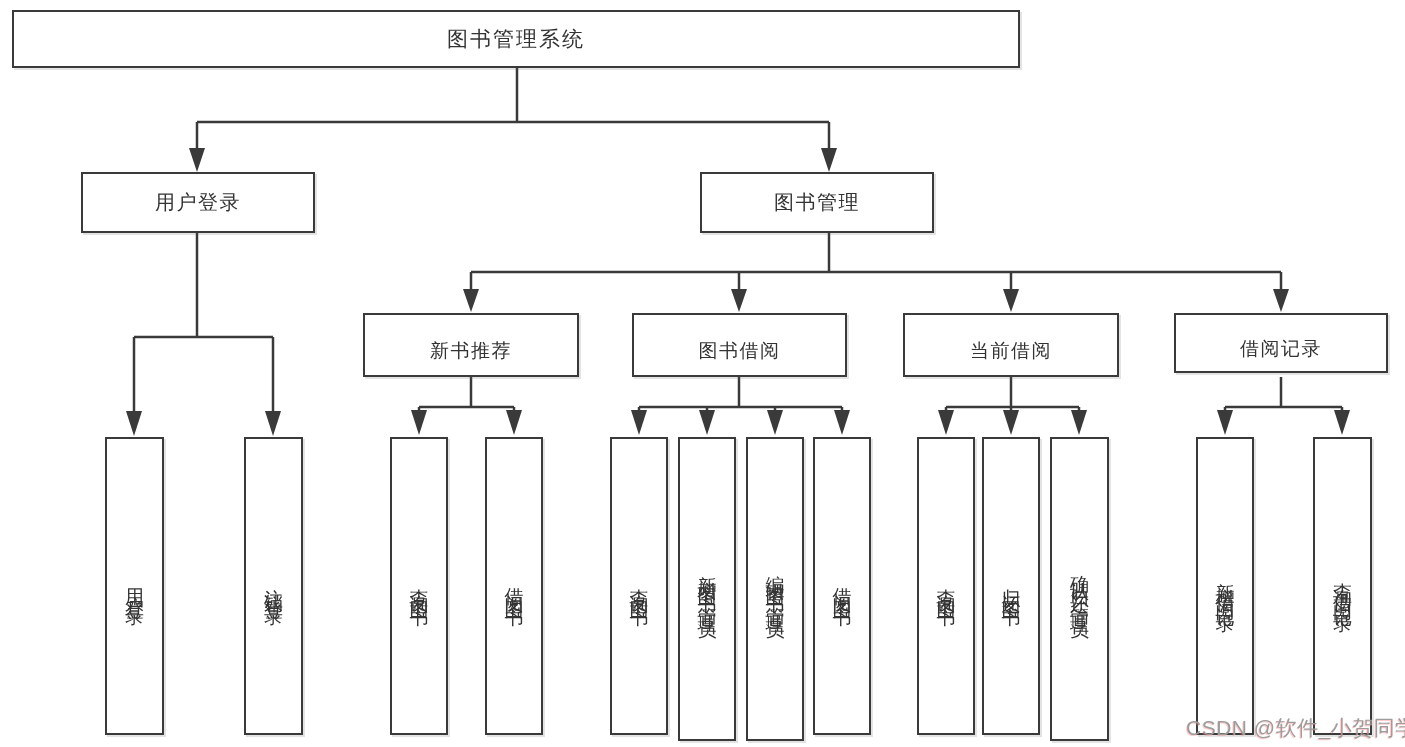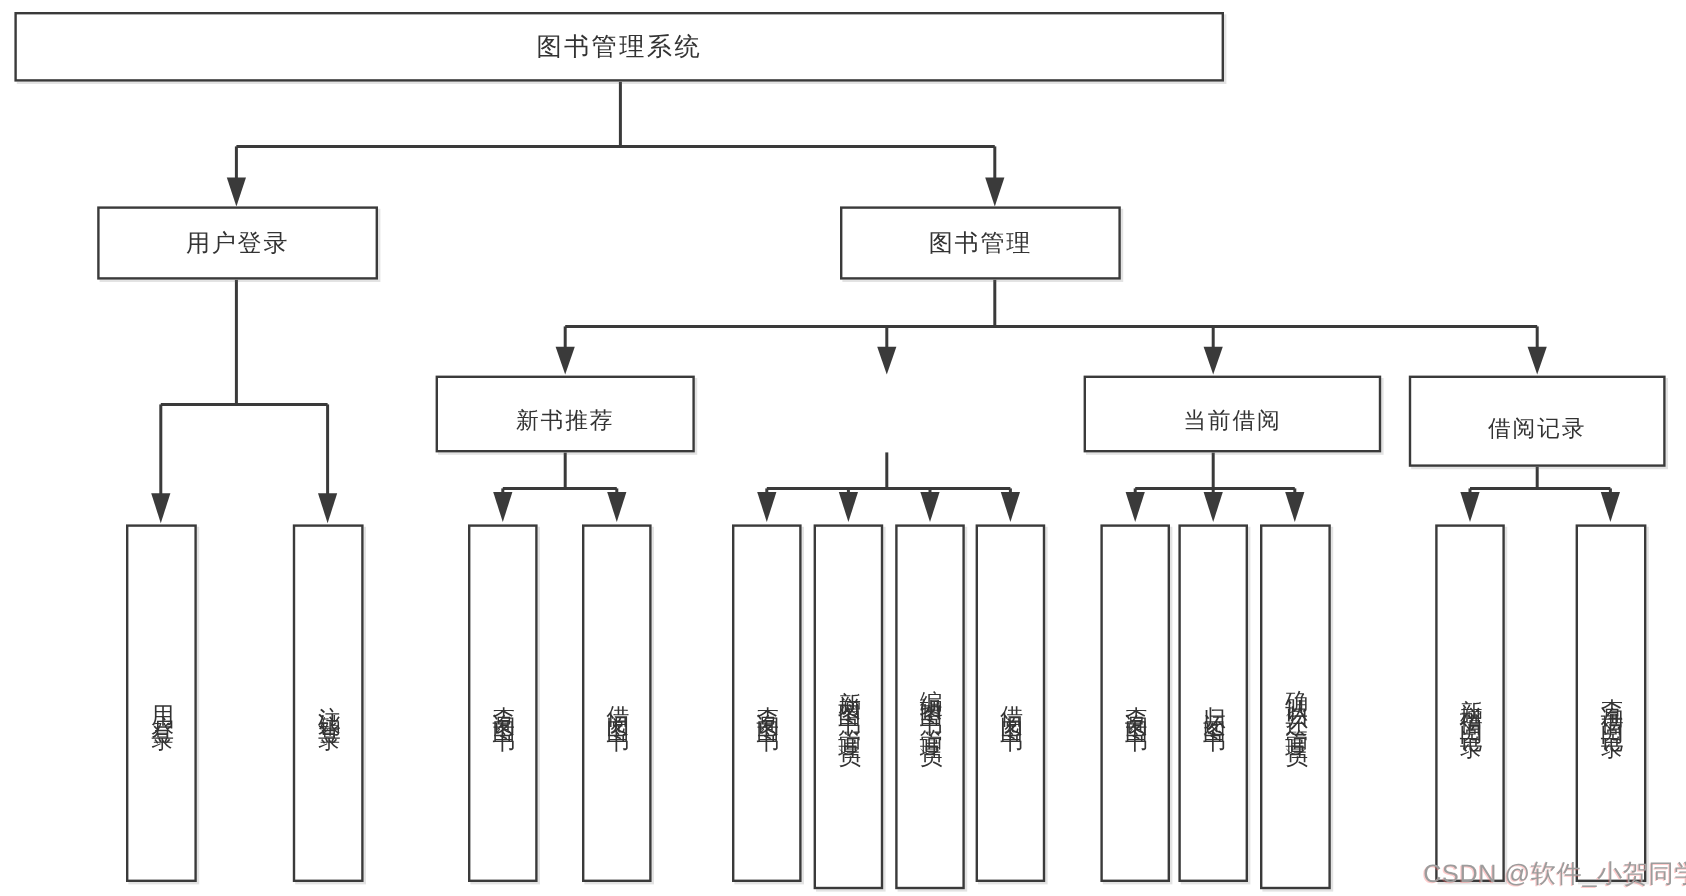--- a/index.html
+++ b/index.html
@@ -120,24 +120,27 @@
   <div class="node h" style="left:81px;top:172px;width:234px;height:61px">
     <span class="lbl">用户登录</span>
   </div>
   <div class="node h" style="left:700px;top:172px;width:234px;height:61px">
     <span class="lbl">图书管理</span>
   </div>
 
   <div class="node h l3" style="left:363px;top:313px;width:216px;height:64px">
     <span class="lbl">新书推荐</span>
   </div>
-  <div class="node h l3" style="left:903px;top:313px;width:248px;height:64px">
+  <div class="node h l3" style="left:632px;top:313px;width:215px;height:64px">
+    <span class="lbl">图书借阅</span>
+  </div>
+  <div class="node h l3" style="left:903px;top:313px;width:216px;height:64px">
     <span class="lbl">当前借阅</span>
   </div>
-  <div class="node h l3" style="left:1174px;top:313px;width:214px;height:76px">
+  <div class="node h l3" style="left:1174px;top:313px;width:214px;height:60px">
     <span class="lbl">借阅记录</span>
   </div>
 
   <div class="node v" style="left:105px;top:437px;width:59px;height:298px">
     <span class="lbl">用户登录</span>
   </div>
   <div class="node v" style="left:244px;top:437px;width:59px;height:298px">
     <span class="lbl">注销登录</span>
   </div>
 

